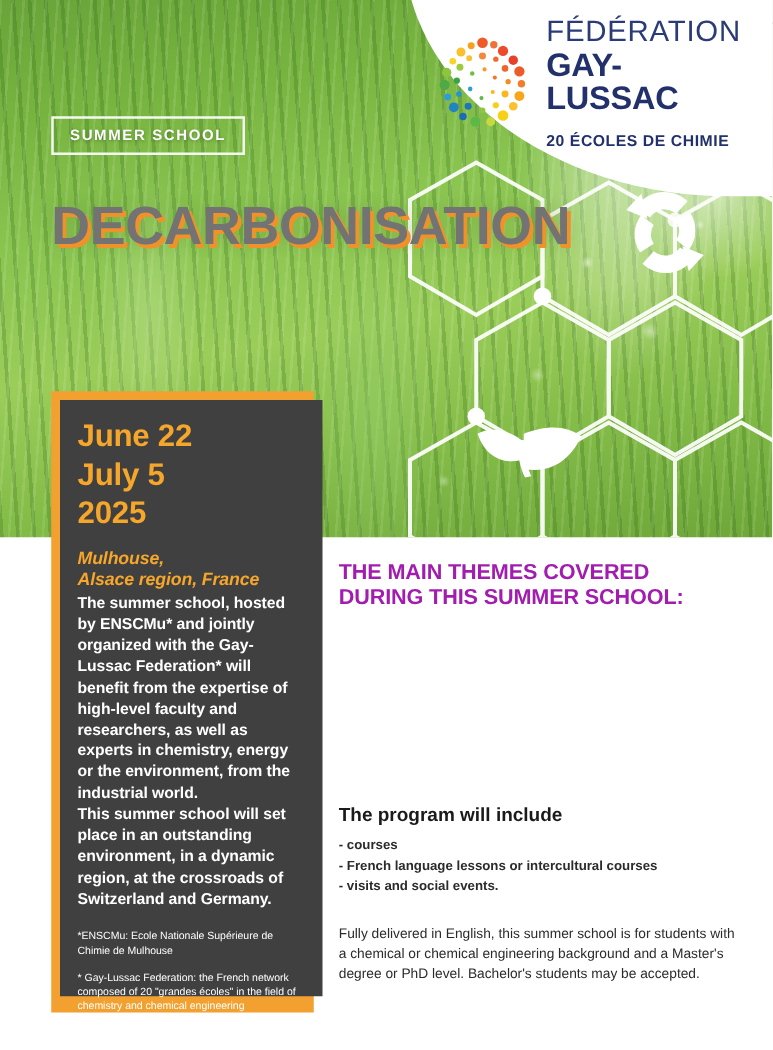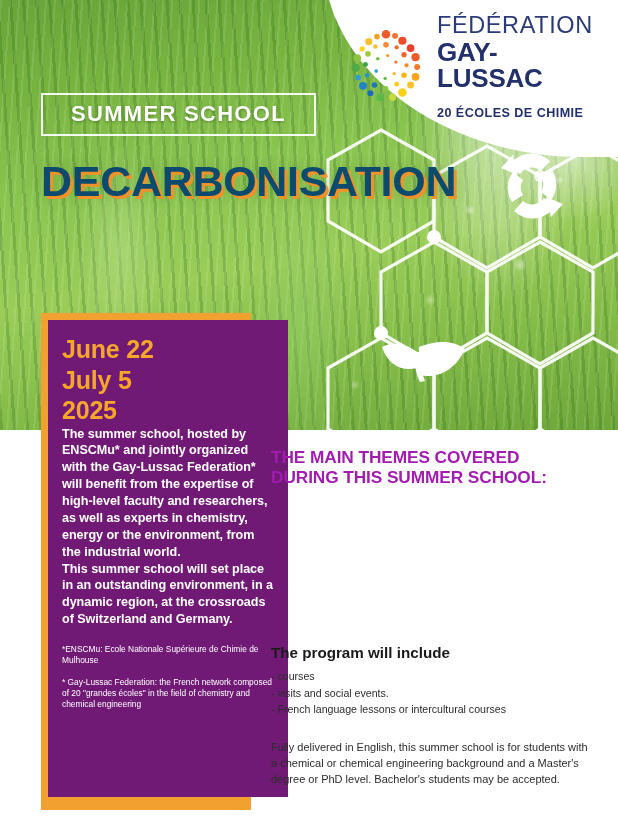--- a/index.html
+++ b/index.html
@@ -43,48 +43,48 @@
   .logo-wrap{position:absolute;left:345px;top:24px;width:250px;height:86px;
     display:flex;align-items:center;gap:10px;}
   .logo-mark{position:relative;width:82px;height:82px;flex:0 0 82px;}
   .logo-txt{display:flex;flex-direction:column;line-height:1;}
   .fed{font-size:23.5px;letter-spacing:.6px;color:#2b3b78;font-weight:400;}
   .gl{font-size:26px;letter-spacing:-.2px;color:#22306b;font-weight:800;margin-top:2px;}
   .ecoles{font-size:12.6px;letter-spacing:.45px;color:#22306b;font-weight:700;margin-top:16px;}
 
   
   .badge{position:absolute;left:41px;top:93px;border:2px solid rgba(255,255,255,.92);
-    padding:6px 28px 7px;color:#fff;font-weight:700;font-size:22px;letter-spacing:1.3px;
+    padding:6px 13px 7px;color:#fff;font-weight:700;font-size:12px;letter-spacing:1.3px;
     text-shadow:0 1px 3px rgba(0,0,0,.3);}
-  .title{position:absolute;left:41px;top:160px;width:470px;color:#0c4a6e;font-weight:800;
+  .title{position:absolute;left:41px;top:160px;width:470px;color:#737373;font-weight:800;
     font-size:43px;line-height:.99;letter-spacing:-.3px;
     text-shadow:3px 3px 0 #F0922A, 0 0 14px rgba(60,90,30,.25);}
   .title .l2{display:block;}
 
   
   .orange-strip{position:absolute;left:41px;top:313px;width:210px;height:497px;background:#F2A030;}
-  .blue-panel{position:absolute;left:48px;top:320px;width:240px;height:477px;background:#701a75;
+  .blue-panel{position:absolute;left:48px;top:320px;width:210px;height:477px;background:#404040;
     color:#fff;box-sizing:border-box;padding:14px 15px 12px 14px;}
   .dates{color:#F5A62B;font-weight:800;font-size:25px;line-height:1.22;letter-spacing:-.2px;}
   .place{color:#F5A62B;font-weight:800;font-style:italic;font-size:14.2px;line-height:1.26;
     margin-top:13px;letter-spacing:-.1px;}
   .para{font-weight:700;font-size:12.6px;line-height:1.34;letter-spacing:-.05px;}
   .para2{margin-top:0;}
   .foot{font-size:8.4px;line-height:1.32;margin-top:16px;font-weight:400;}
   .foot2{margin-top:11px;}
 
   
   .themes-head{position:absolute;left:271px;top:447px;width:330px;color:#a21caf;
     font-weight:800;font-size:17.3px;line-height:1.16;letter-spacing:-.1px;}
   .themes{position:absolute;left:271px;top:494px;width:335px;}
   .theme{color:#1685BE;font-weight:700;font-size:14.6px;line-height:1.53;letter-spacing:-.1px;}
 
   .prog-head{position:absolute;left:271px;top:644px;color:#1a1a1a;font-weight:800;font-size:15.2px;}
   .prog{position:absolute;left:271px;top:668px;width:330px;}
-  .prog-item{color:#2b2b2b;font-weight:400;font-size:10.6px;line-height:1.58;}
+  .prog-item{color:#2b2b2b;font-weight:700;font-size:10.6px;line-height:1.58;}
   .closing{position:absolute;left:271px;top:740px;width:320px;color:#2b2b2b;
     font-size:11px;line-height:1.44;font-weight:400;}
 </style>
 </head>
 <body>
 
 <div class="poster">
 
   <div class="crop v" style="left:18px;top:0;"></div>
   <div class="crop h" style="left:0;top:18px;"></div>
@@ -184,33 +184,37 @@
     </div>
   </div>
 
   <div class="orange-strip"></div>
   <div class="blue-panel">
     <div class="dates">
       <div>June 22</div>
       <div>July 5</div>
       <div>2025</div>
     </div>
+    <div class="place">
+      <div>Mulhouse,</div>
+      <div>Alsace region, France</div>
+    </div>
     <div class="para">The summer school, hosted by ENSCMu* and jointly organized with the Gay-Lussac Federation* will benefit from the expertise of high-level faculty and researchers, as well as experts in chemistry, energy or the environment, from the industrial world.</div>
     <div class="para para2">This summer school will set place in an outstanding environment, in a dynamic region, at the crossroads of Switzerland and Germany.</div>
     <div class="foot">*ENSCMu: Ecole Nationale Supérieure de Chimie de Mulhouse</div>
     <div class="foot foot2">* Gay-Lussac Federation: the French network composed of 20 "grandes écoles" in the field of chemistry and chemical engineering</div>
   </div>
 
   <div class="themes-head">
     <div>THE MAIN THEMES COVERED</div>
     <div>DURING THIS SUMMER SCHOOL:</div>
   </div>
 
   <div class="prog-head">The program will include</div>
   <div class="prog">
     <div class="prog-item">- courses</div>
+    <div class="prog-item">- French language lessons or intercultural courses</div>
     <div class="prog-item">- visits and social events.</div>
-    <div class="prog-item">- French language lessons or intercultural courses</div>
   </div>
 
   <div class="closing">Fully delivered in English, this summer school is for students with a chemical or chemical engineering background and a Master's degree or PhD level. Bachelor's students may be accepted.</div>
 
 </div>
 
 </body></html>

